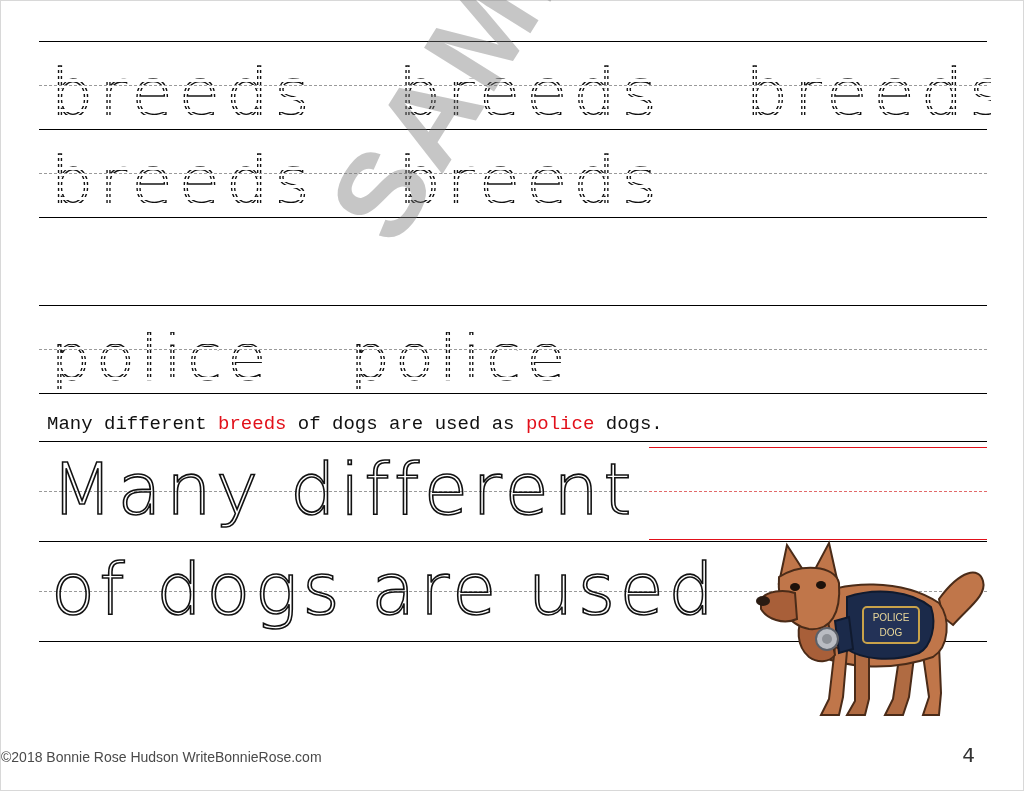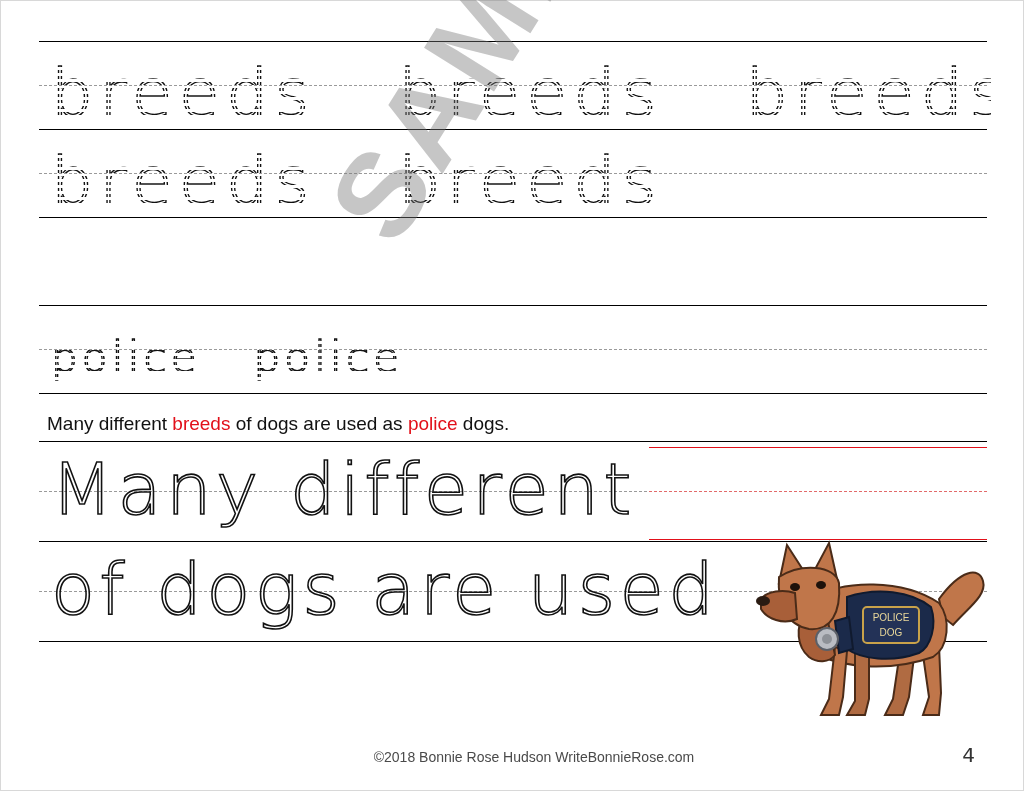--- a/index.html
+++ b/index.html
@@ -68,21 +68,21 @@
   }
 
   
   .caption {
     position: absolute;
     left: 46px;
     top: 412px;
     font-size: 19px;
     color: #111;
     white-space: pre;
-    font-family: Liberation Sans, sans-serif;
+    font-family: Liberation Mono, monospace;
   }
   .caption .hl { color: #e2101a; }
 
   
   .blank {
     position: absolute;
     height: 0;
     border-top: 1.5px solid #e2101a;
   }
   .blank-dash {
@@ -110,25 +110,23 @@
     font-family: "Liberation Sans", sans-serif;
     pointer-events: none;
     user-select: none;
   }
 
   
   .footer {
     position: absolute;
     left: 0; right: 0;
     top: 748px;
-    text-align: center;
     font-size: 14px;
     color: #4a4a4a;
     font-family: "Liberation Sans", sans-serif;
-    margin-left: 44px;
   }
   .page-number {
     position: absolute;
     right: 48px;
     top: 742px;
     font-size: 20px;
     color: #333;
     font-family: "DejaVu Sans", sans-serif;
   }
 
@@ -158,21 +156,21 @@
     <div class="rule-mid" style="top:44px;"></div>
     <div class="rule-line" style="top:88px;"></div>
     <div class="trace-text trace-dotted" style="top:20px;font-size:66px;line-height:66px;">breeds   breeds   breeds</div>
   </div>
 
 
   <div class="rule-block" style="top:304px;height:88px;">
     <div class="rule-line" style="top:0;"></div>
     <div class="rule-mid" style="top:44px;"></div>
     <div class="rule-line" style="top:88px;"></div>
-    <div class="trace-text trace-dotted" style="top:22px;font-size:42px;line-height:62px;">police   police</div>
+    <div class="trace-text trace-dotted" style="top:22px;font-size:62px;line-height:62px;">police   police</div>
   </div>
 
   <div class="caption"><span>Many different </span><span class="hl">breeds</span><span> of dogs are used as </span><span class="hl">police</span><span> dogs.</span></div>
 
   <div class="rule-block" style="top:440px;height:100px;">
     <div class="rule-line" style="top:0;"></div>
     <div class="rule-mid" style="top:50px;"></div>
     <div class="rule-line" style="top:100px;"></div>
     <div class="solid-text" style="top:12px;font-size:72px;line-height:72px;">Many different</div>
     <div class="blank" style="left:610px;width:338px;top:6px;"></div>

